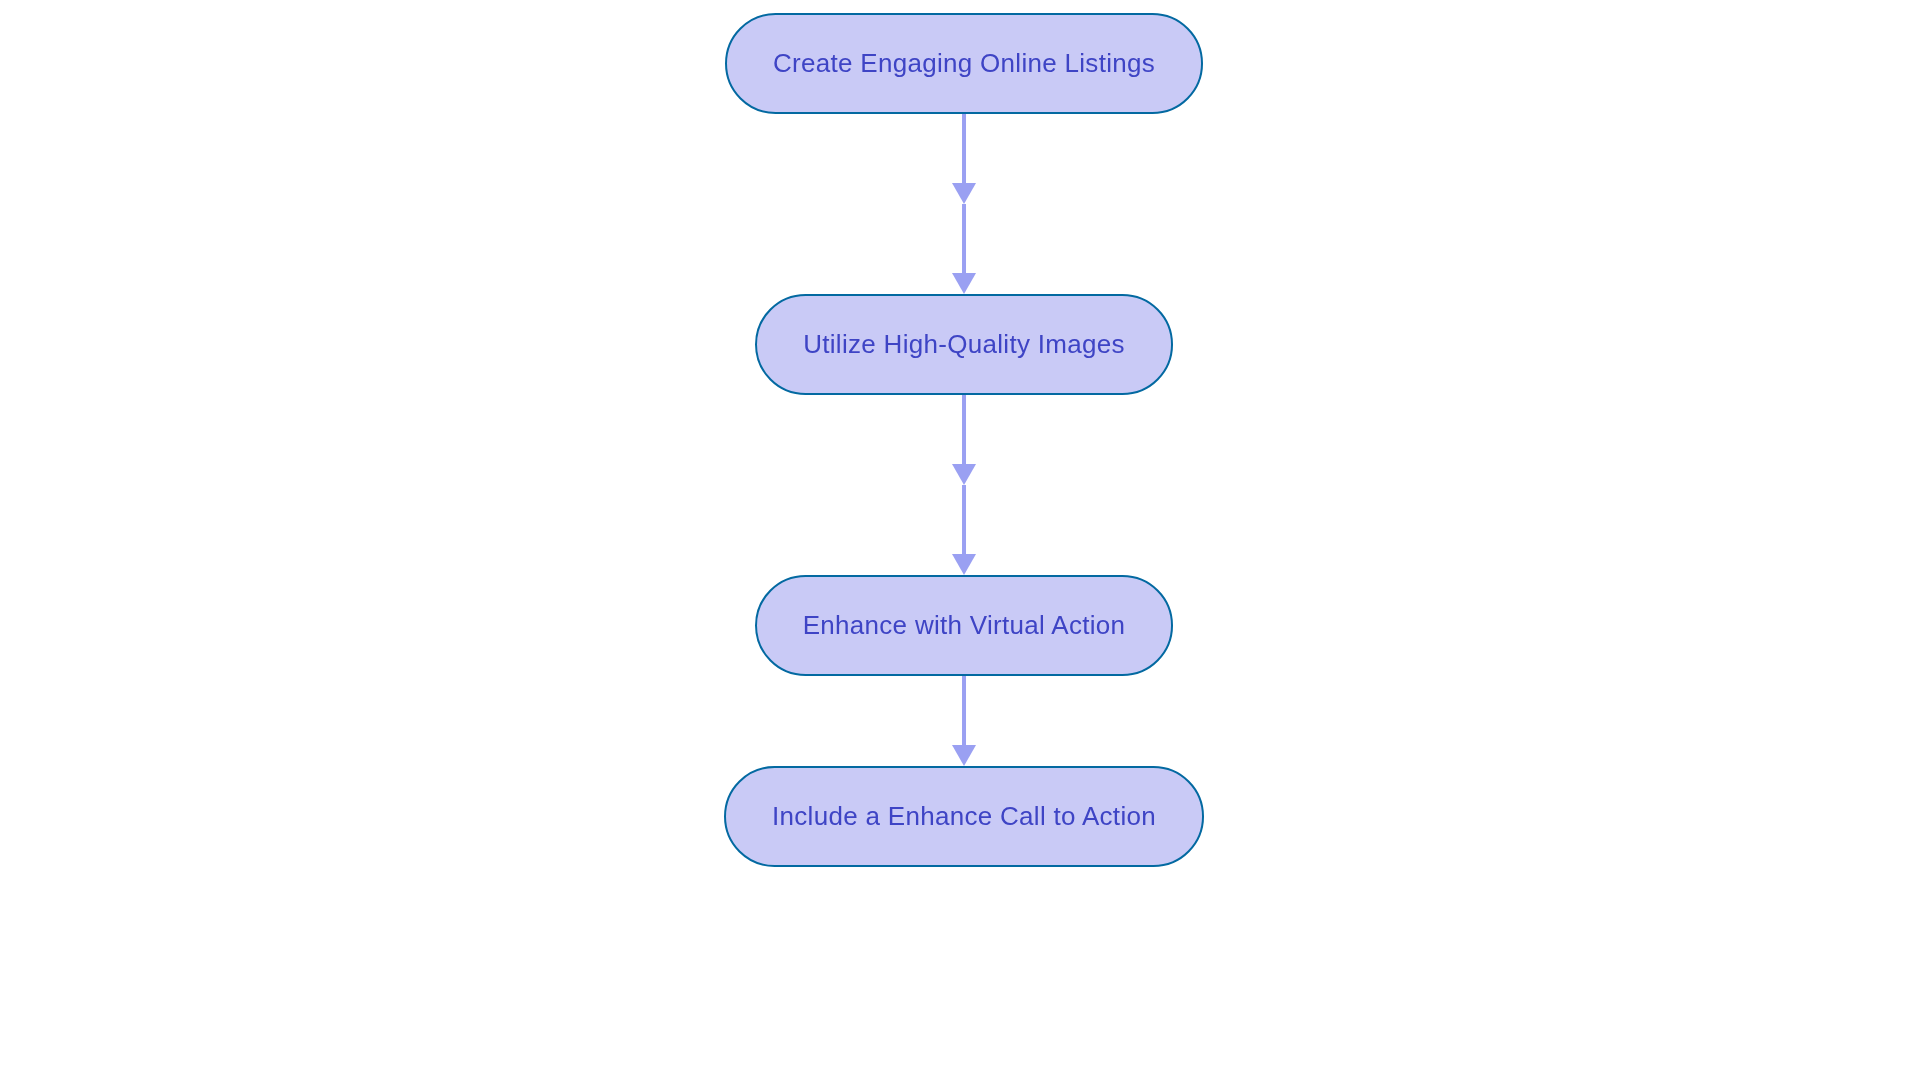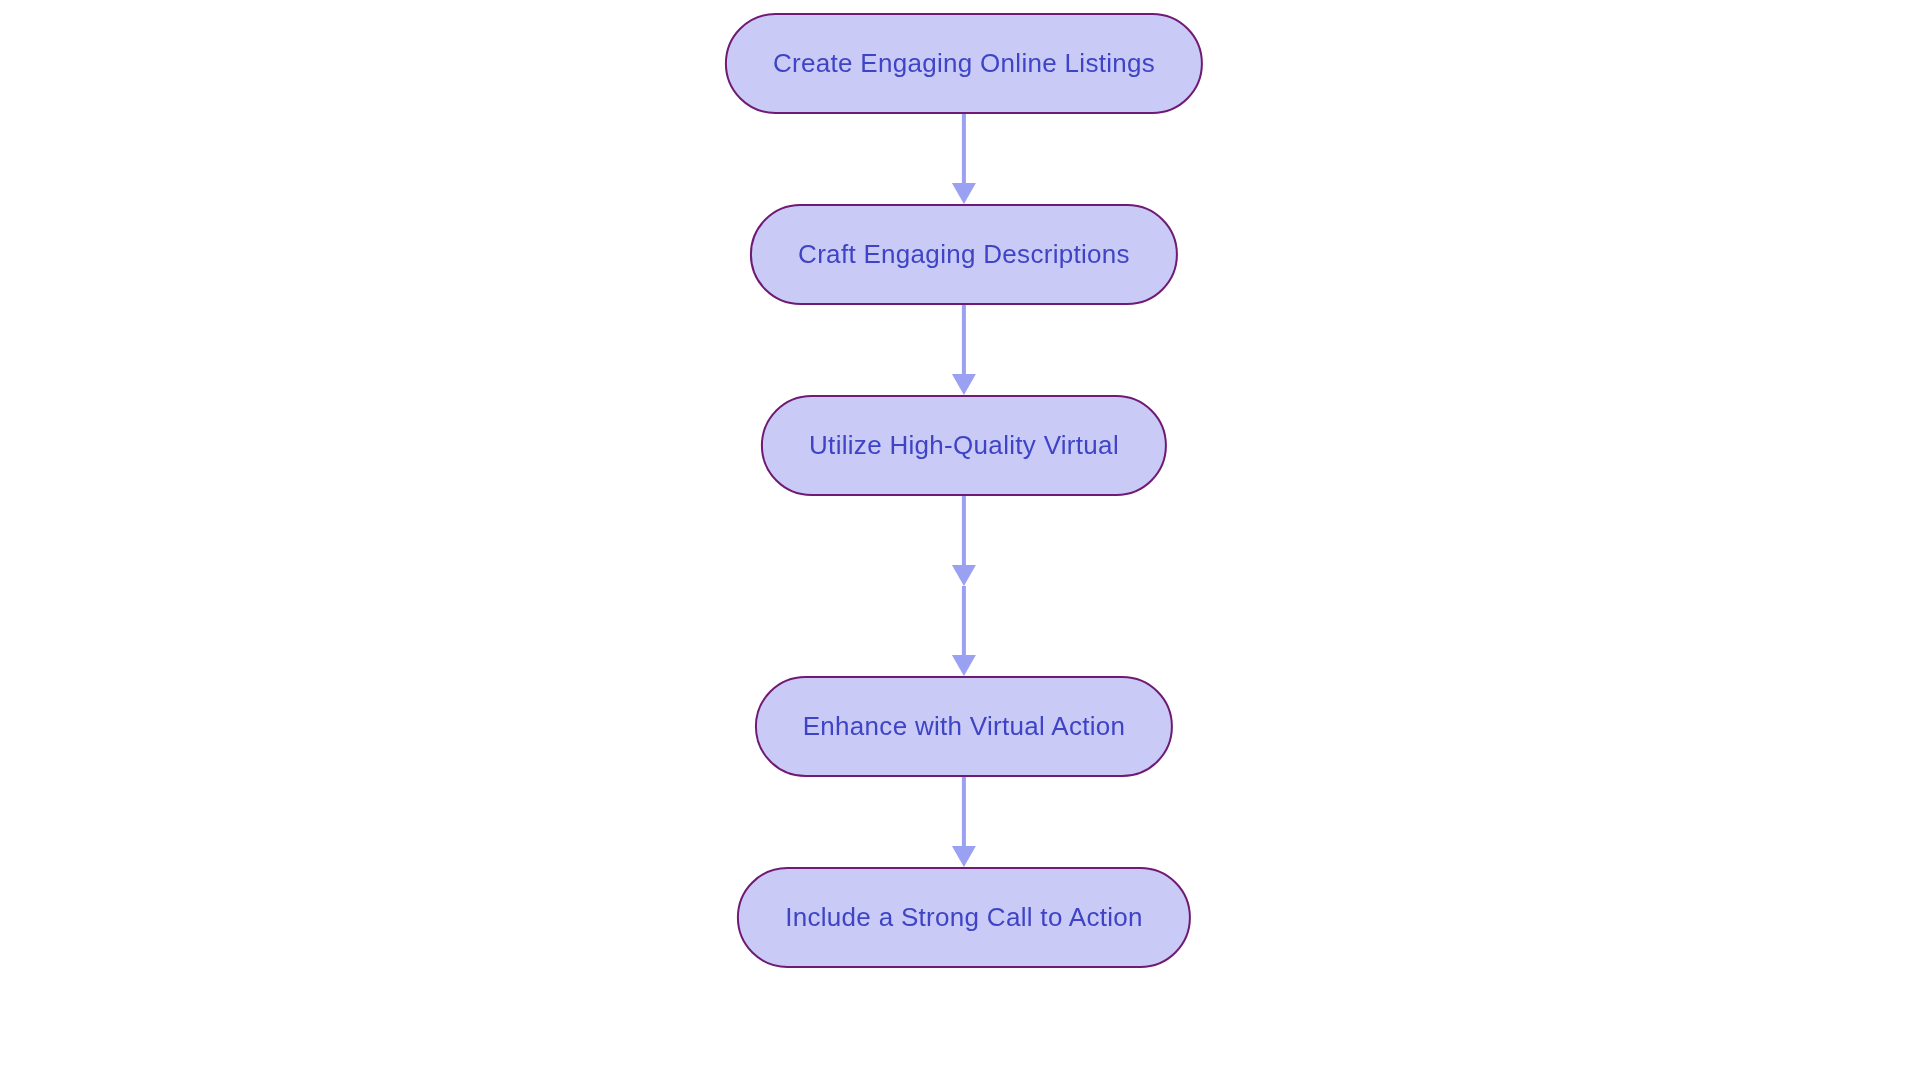--- a/index.html
+++ b/index.html
@@ -19,21 +19,21 @@
     display: flex;
     flex-direction: column;
     align-items: center;
   }
   .node {
     box-sizing: border-box;
     height: 101px;
     padding: 0 46px;
     border-radius: 52px;
     background: #c9caf6;
-    border: 2px solid #701a75;
+    border: 2px solid #0369a1;
     color: #3e44c5;
     font-size: 26px;
     letter-spacing: 0.3px;
     display: flex;
     align-items: center;
     justify-content: center;
     white-space: nowrap;
   }
   .arrow {
     height: 90px;
@@ -62,31 +62,28 @@
 
   <div class="node">
     <span>Create Engaging Online Listings</span>
   </div>
 
   <div class="arrow">
     <div class="line"></div>
     <div class="head"></div>
   </div>
 
-  <div class="node">
-    <span>Craft Engaging Descriptions</span>
-  </div>
 
   <div class="arrow">
     <div class="line"></div>
     <div class="head"></div>
   </div>
 
   <div class="node">
-    <span>Utilize High-Quality Virtual</span>
+    <span>Utilize High-Quality Images</span>
   </div>
 
   <div class="arrow">
     <div class="line"></div>
     <div class="head"></div>
   </div>
 
 
   <div class="arrow">
     <div class="line"></div>
@@ -96,16 +93,16 @@
   <div class="node">
     <span>Enhance with Virtual Action</span>
   </div>
 
   <div class="arrow">
     <div class="line"></div>
     <div class="head"></div>
   </div>
 
   <div class="node">
-    <span>Include a Strong Call to Action</span>
+    <span>Include a Enhance Call to Action</span>
   </div>
 
 </div>
 
 </body></html>

